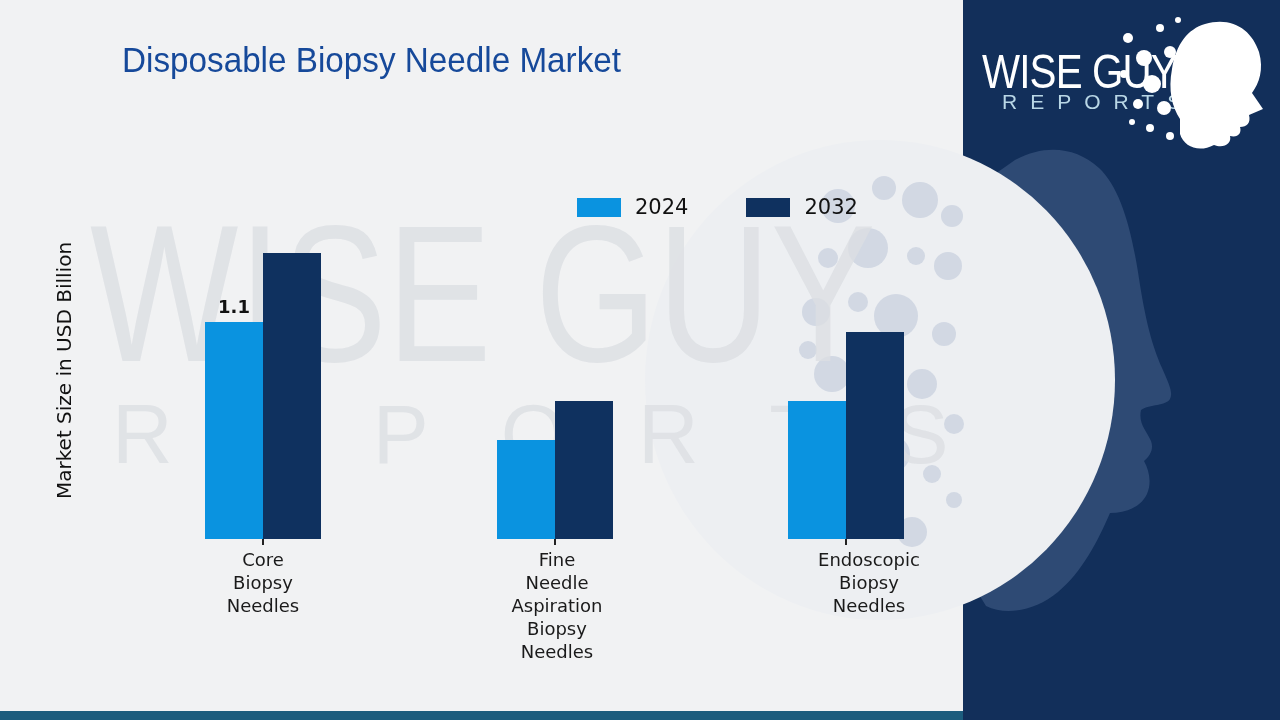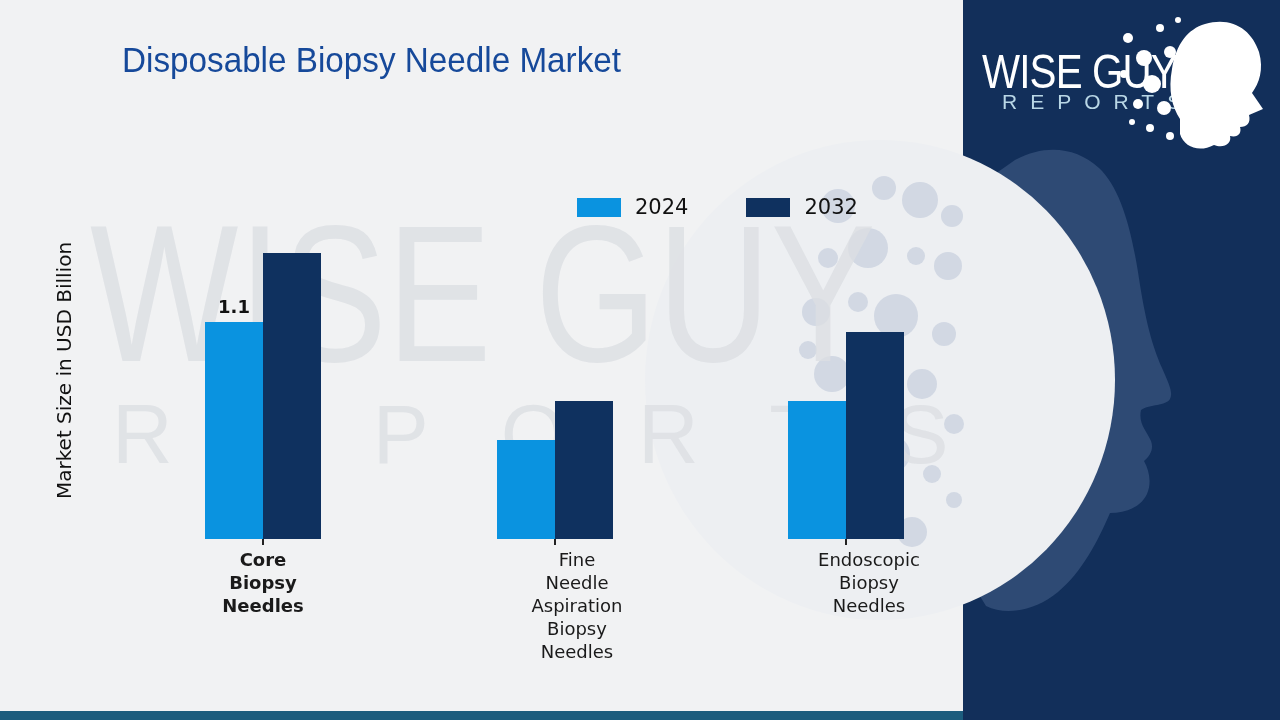--- a/index.html
+++ b/index.html
@@ -112,27 +112,27 @@
     <span class="legend-gap"></span>
     <span class="legend-swatch" id="legend-swatch-1" style="background: rgb(15, 49, 95);"></span>
     <span class="legend-label">2032</span>
   </div>
 
   <div id="plot">
       <div class="bar" style="left: 205px; top: 322px; width: 58px; height: 217px; background: rgb(10, 147, 224);"></div>
       <div class="bar-value" style="left: 234px; top: 296px;">1.1</div>
       <div class="bar" style="left: 263px; top: 253px; width: 58px; height: 286px; background: rgb(15, 49, 95);"></div>
       <div class="tick" style="left: 262px;"></div>
-      <div class="cat-label" style="left: 263px; font-weight: bold;">Core
+      <div class="cat-label" style="left: 263px;">Core
 Biopsy
 Needles</div>
       <div class="bar" style="left: 497px; top: 440px; width: 58px; height: 99px; background: rgb(10, 147, 224);"></div>
       <div class="bar" style="left: 555px; top: 401px; width: 58px; height: 138px; background: rgb(15, 49, 95);"></div>
       <div class="tick" style="left: 554px;"></div>
-      <div class="cat-label" style="left: 577px;">Fine
+      <div class="cat-label" style="left: 557px;">Fine
 Needle
 Aspiration
 Biopsy
 Needles</div>
       <div class="bar" style="left: 788px; top: 401px; width: 58px; height: 138px; background: rgb(10, 147, 224);"></div>
       <div class="bar" style="left: 846px; top: 332px; width: 58px; height: 207px; background: rgb(15, 49, 95);"></div>
       <div class="tick" style="left: 845px;"></div>
       <div class="cat-label" style="left: 869px;">Endoscopic
 Biopsy
 Needles</div>

